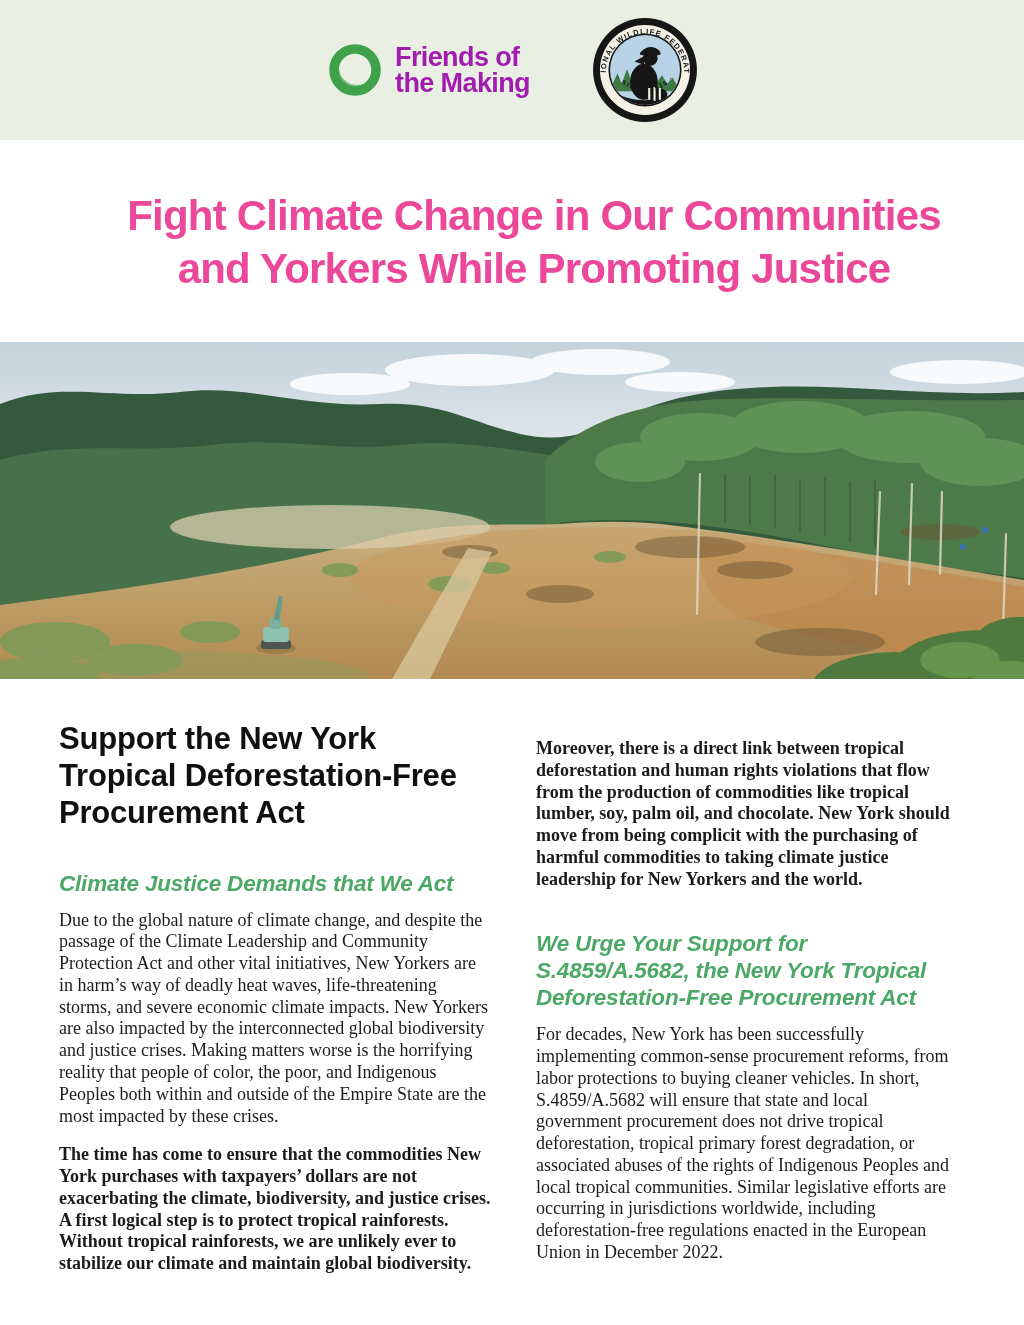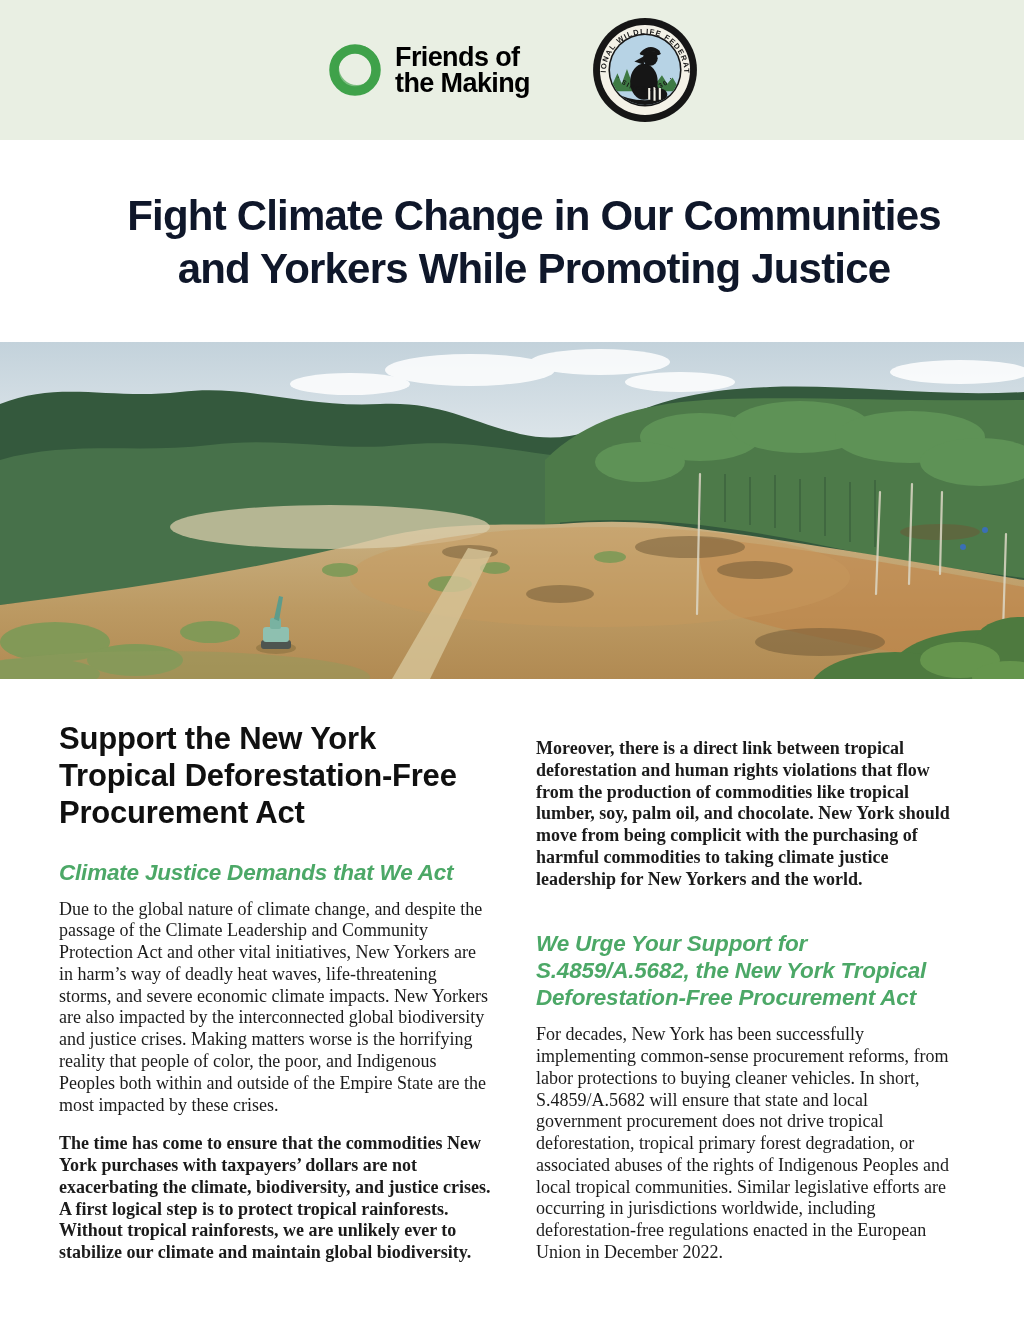--- a/index.html
+++ b/index.html
@@ -17,21 +17,21 @@
     height:140px;
     background:#E9EFE3;
     display:flex;
     align-items:center;
     justify-content:center;
     gap:62px;
   }
   .logo-foe { display:flex; align-items:center; gap:11px; }
   .logo-foe-text {
     font-weight:bold; font-size:27px; line-height:0.98;
-    color:#000000; letter-spacing:-0.6px;
+    color:#a21caf; letter-spacing:-0.6px;
   }
   .logo-nwf svg { display:block; }
   .logo-sierra { display:flex; align-items:center; gap:12px; }
   .sierra-text { display:flex; flex-direction:column; }
   .sierra-name {
     font-weight:bold; font-size:32px; line-height:1; color:#20261F;
     letter-spacing:-0.5px; transform:scaleX(.87); transform-origin:left center;
     white-space:nowrap;
   }
   .sierra-sub {
@@ -39,21 +39,21 @@
     transform:scaleX(.95); transform-origin:left center; white-space:nowrap;
   }
 
   
   .main-title {
     margin-top:50px;
     text-align:center;
     font-weight:bold;
     font-size:42px;
     line-height:1.25;
-    color:#0f172a;
+    color:#ec4899;
     letter-spacing:-0.8px;
     padding-left:44px;
   }
 
   
   .hero-photo { display:block; width:1024px; height:337px; margin-top:47px; }
 
   
   .content {
     display:flex;
@@ -73,21 +73,21 @@
   }
   .green-heading {
     font-style:italic;
     font-weight:bold;
     font-size:22.5px;
     line-height:1.2;
     color:#4CA867;
     letter-spacing:-0.2px;
     margin:0;
   }
-  .left-subhead { margin-top:27px; }
+  .left-subhead { margin-top:38px; }
   .right-greenhead { margin-top:40px; }
 
   .body-serif {
     font-family:"Liberation Serif","DejaVu Serif",serif;
     font-size:18px;
     line-height:1.21;
     color:#1B1B1B;
     margin:13px 0 0 0;
     text-align:left;
   }

